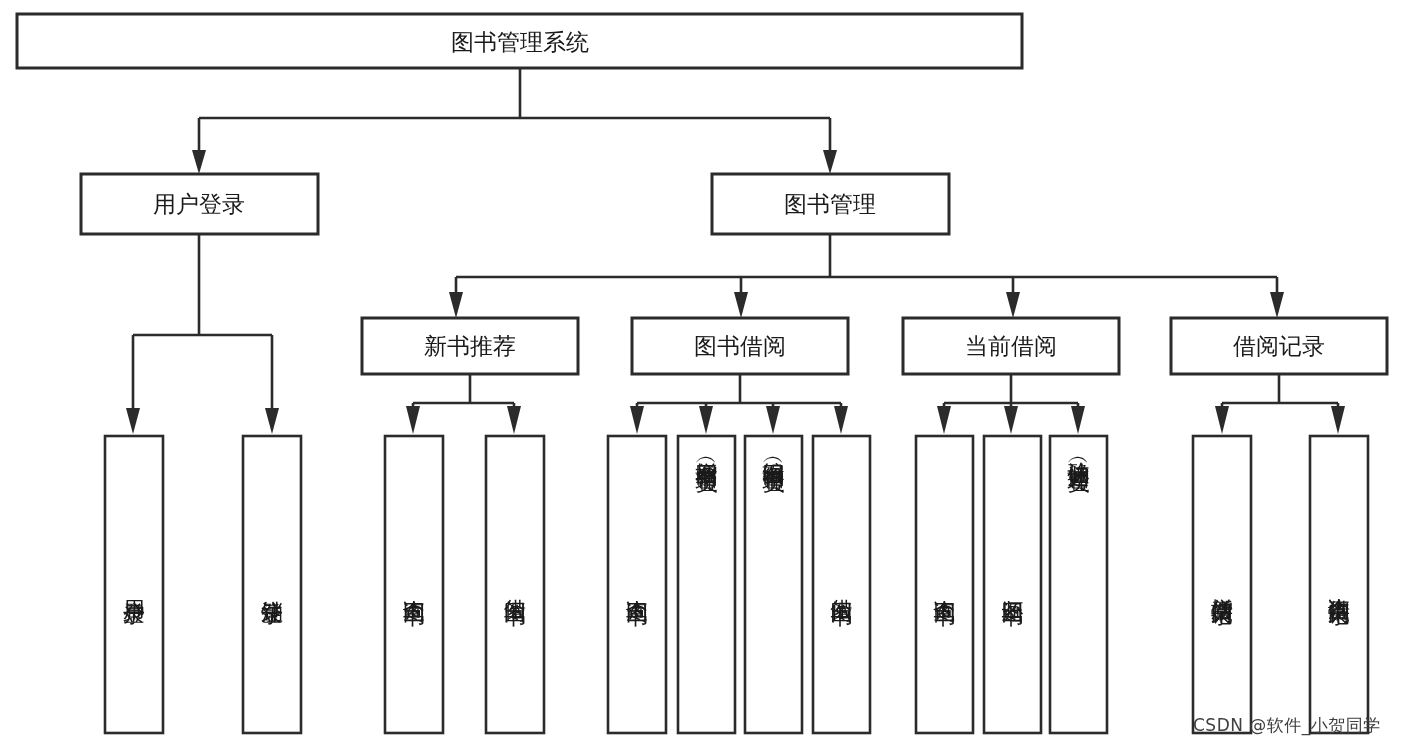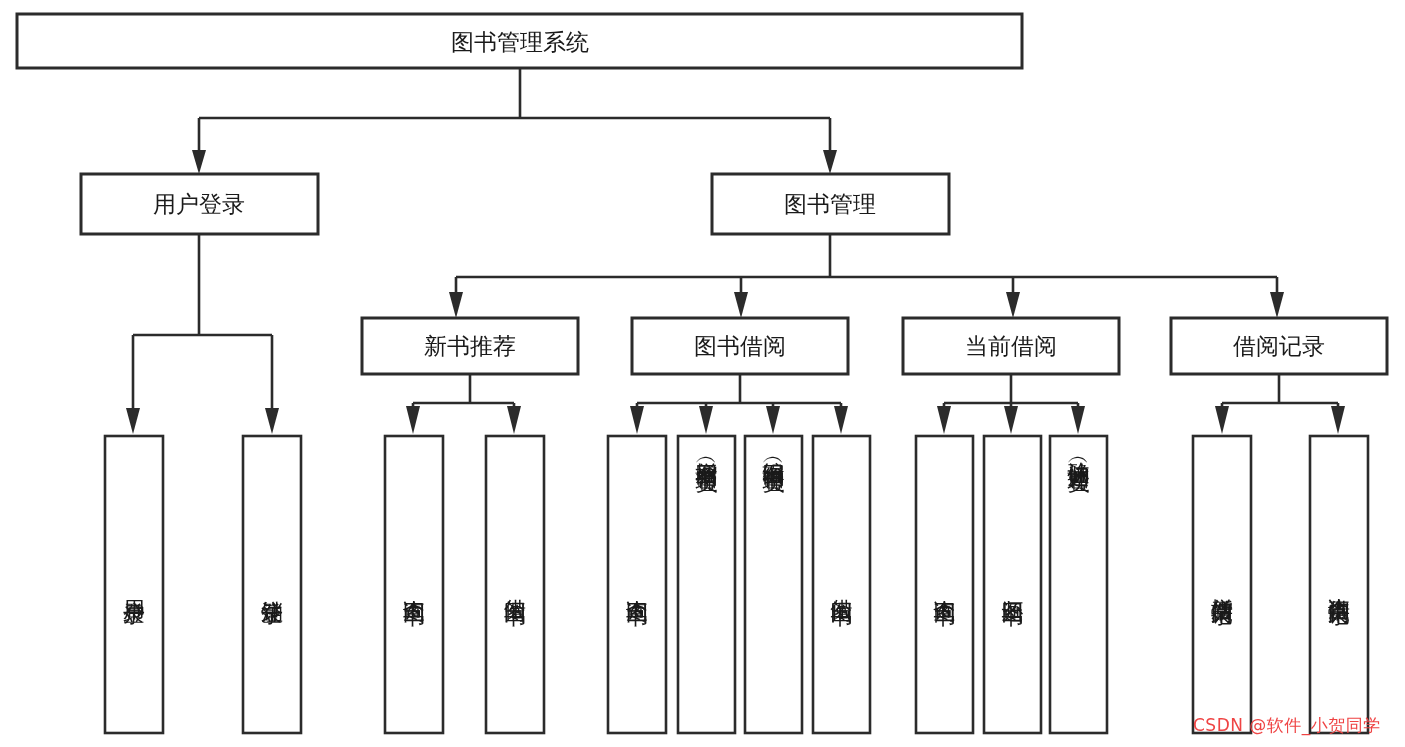--- a/index.html
+++ b/index.html
@@ -70,21 +70,21 @@
     color: #1a1a1a;
     white-space: nowrap;
     text-align: center;
   }
   .watermark {
     position: absolute;
     left: 1193px;
     top: 714px;
     font-family: "DejaVu Sans", "Liberation Sans", sans-serif;
     font-size: 17px;
-    color: #ef4444;
+    color: #404040;
     white-space: nowrap;
     letter-spacing: 0.5px;
   }
 </style>
 </head>
 <body>
 
 <div id="diagram-root">
 
   <svg class="flow" viewBox="0 0 1405 747">

